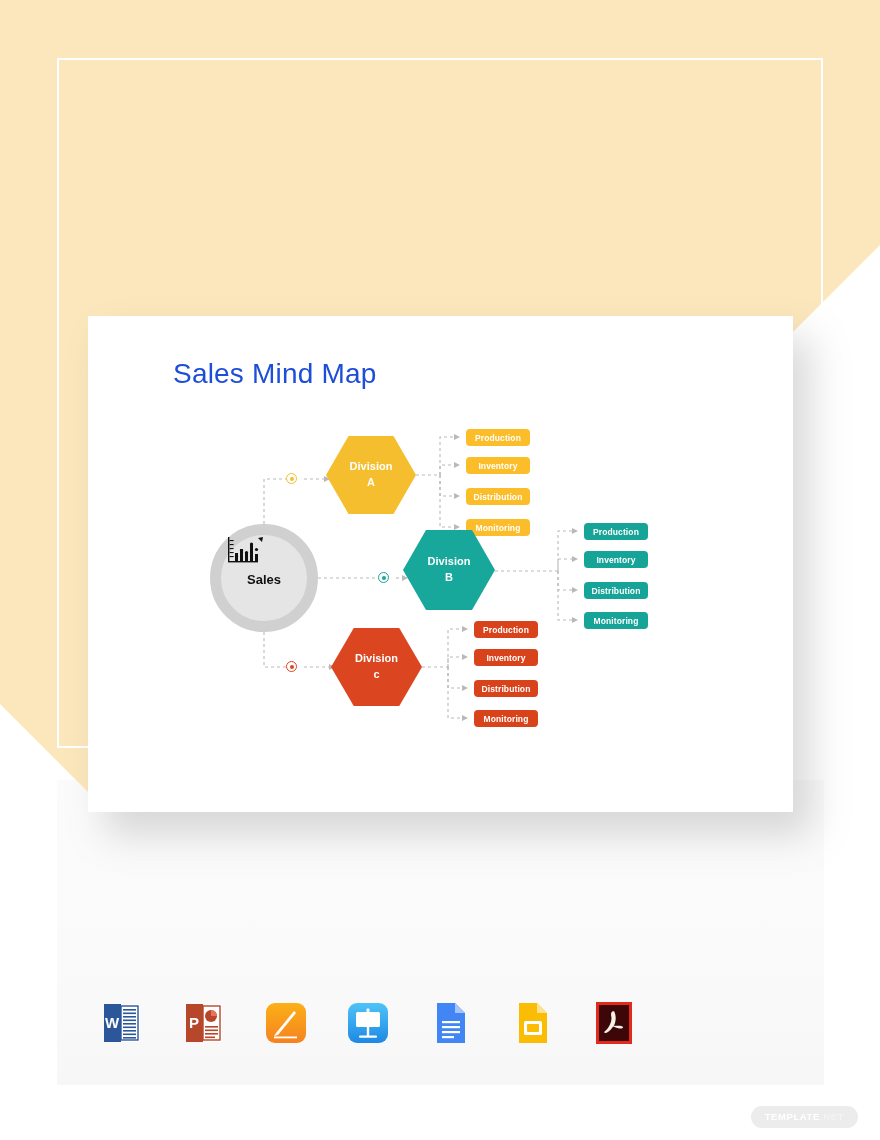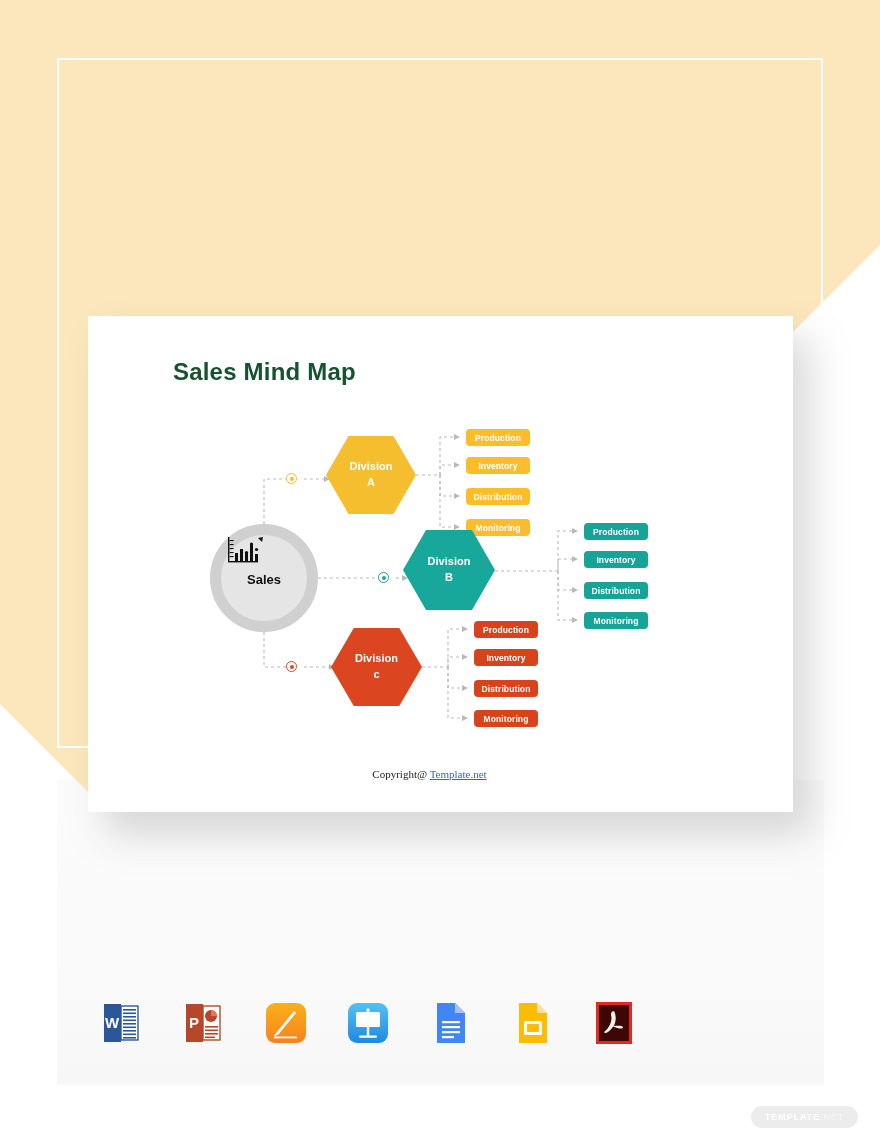--- a/index.html
+++ b/index.html
@@ -34,21 +34,21 @@
   }
 
   
   .doc-card{
     position:absolute;left:88px;top:316px;width:705px;height:496px;
     background:#ffffff;
     box-shadow:18px 22px 36px rgba(120,120,120,.28);
   }
   .doc-title{
     position:absolute;left:85px;top:42px;
-    font-size:24px;font-weight:bold;color:#14532d;letter-spacing:.2px;
+    font-size:28px;font-weight:normal;color:#1d4ed8;letter-spacing:.2px;
     white-space:nowrap;
   }
 
   
   .mindmap{position:absolute;left:0;top:0;width:705px;height:496px;}
   .mindmap svg{position:absolute;left:0;top:0;}
 
   
   .sales-node{
     position:absolute;left:122px;top:208px;width:108px;height:108px;
@@ -255,24 +255,20 @@
           <span>c</span>
         </span>
       </div>
       <div class="pill red" style="left:380px;top:305px;width:64px;">Production</div>
       <div class="pill red" style="left:380px;top:333px;width:64px;">Inventory</div>
       <div class="pill red" style="left:380px;top:364px;width:64px;">Distribution</div>
       <div class="pill red" style="left:380px;top:394px;width:64px;">Monitoring</div>
 
     </div>
 
-    <div class="copyright">
-      <span>Copyright@</span>
-      <a href="#">Template.net</a>
-    </div>
 
   </div>
 
   <div class="icon-strip">
 
     <div class="app-icon">
       <svg width="56" height="56" viewBox="0 0 56 56">
         <rect x="10" y="9" width="36" height="38" fill="#ffffff"></rect>
         <rect x="10" y="9" width="17" height="38" fill="#2b579a"></rect>
         <rect x="27" y="11" width="17" height="34" fill="#ffffff" stroke="#2b579a" stroke-width="1.4"></rect>

